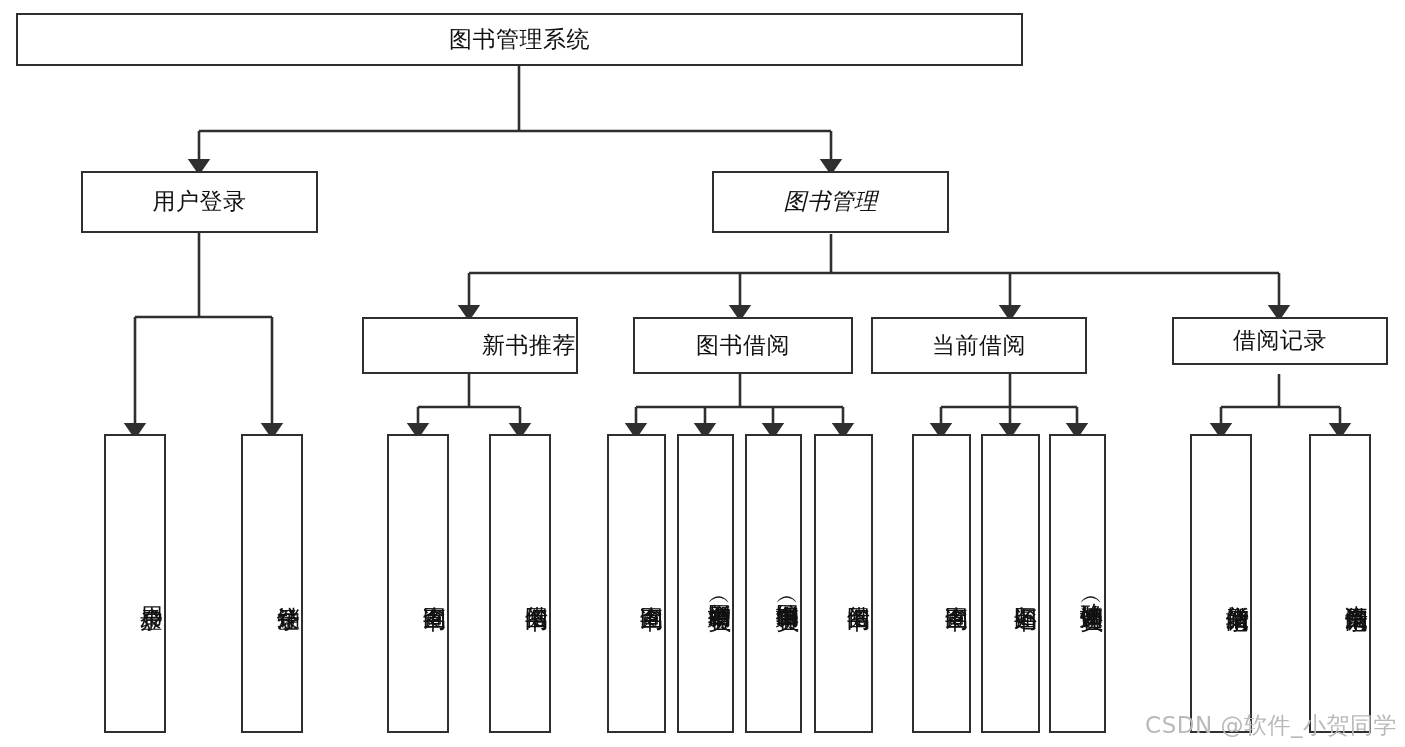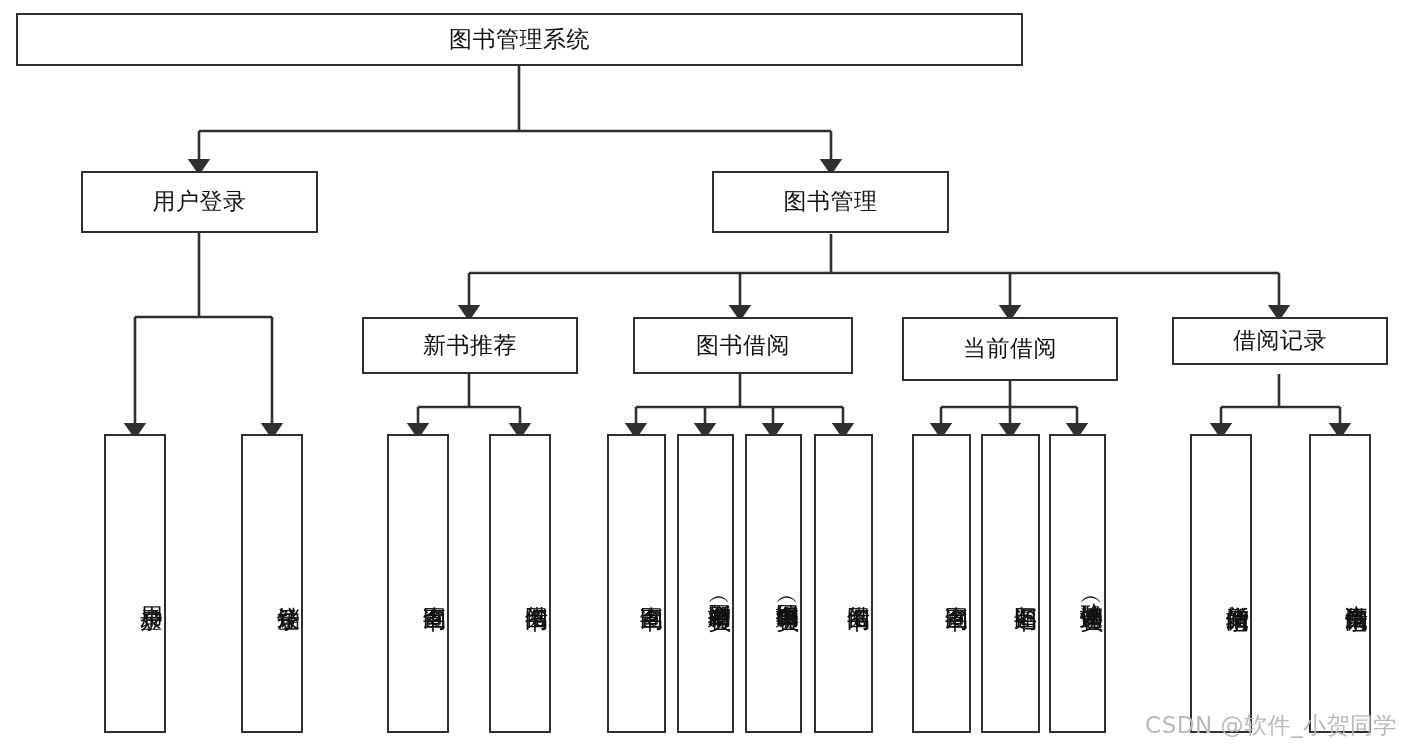--- a/index.html
+++ b/index.html
@@ -125,31 +125,31 @@
     </g>
   </svg>
 
   <div class="node horiz" style="left:16px; top:13px; width:1007px; height:53px;">
     <span>图书管理系统</span>
   </div>
 
   <div class="node horiz" style="left:81px; top:171px; width:237px; height:62px;">
     <span>用户登录</span>
   </div>
-  <div class="node horiz" style="left:712px; top:171px; width:237px; height:62px;">
+  <div class="node horiz" style="left:712px; top:171px; width:237px; height:62px;font-style:italic;">
     <span>图书管理</span>
   </div>
 
-  <div class="node horiz" style="left:362px; top:317px; width:216px; height:57px;">
+  <div class="node horiz" style="left:362px; top:317px; width:216px; height:57px;justify-content:flex-end;">
     <span>新书推荐</span>
   </div>
   <div class="node horiz" style="left:633px; top:317px; width:220px; height:57px;">
     <span>图书借阅</span>
   </div>
-  <div class="node horiz" style="left:902px; top:317px; width:216px; height:64px;">
+  <div class="node horiz" style="left:871px; top:317px; width:216px; height:57px;">
     <span>当前借阅</span>
   </div>
   <div class="node horiz" style="left:1172px; top:317px; width:216px; height:48px;">
     <span>借阅记录</span>
   </div>
 
   <div class="node vert" style="left:104px; top:434px; width:62px; height:299px;">
     <span>用户登录</span>
   </div>
   <div class="node vert" style="left:241px; top:434px; width:62px; height:299px;">

